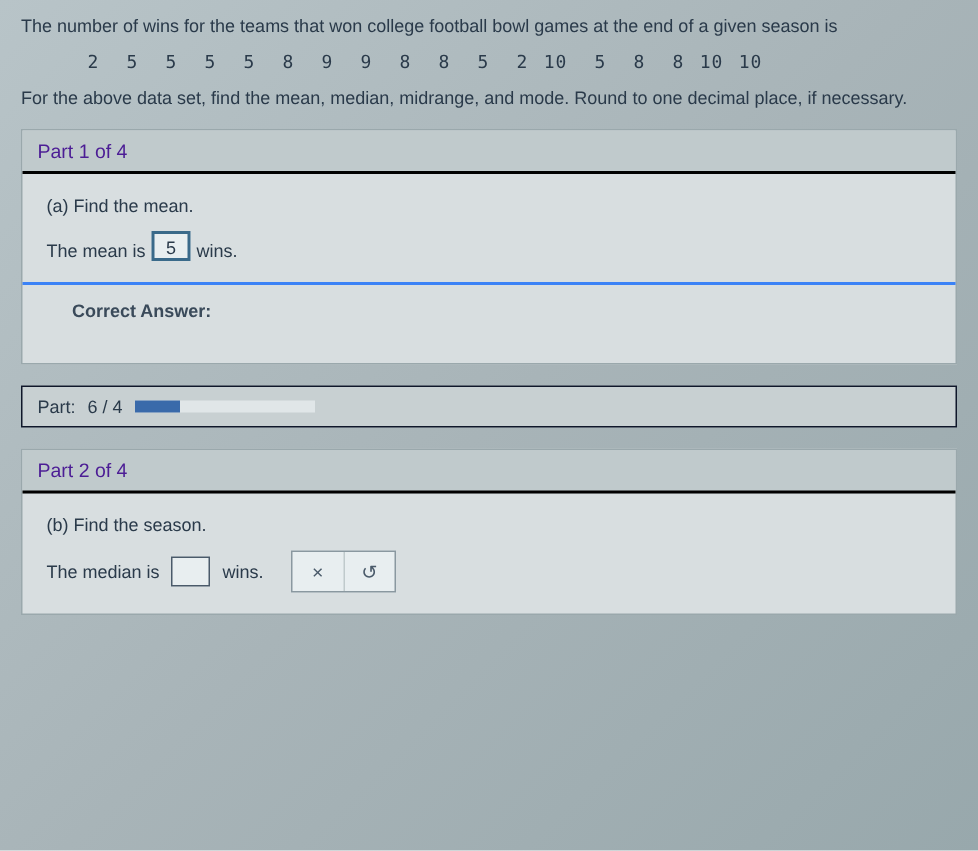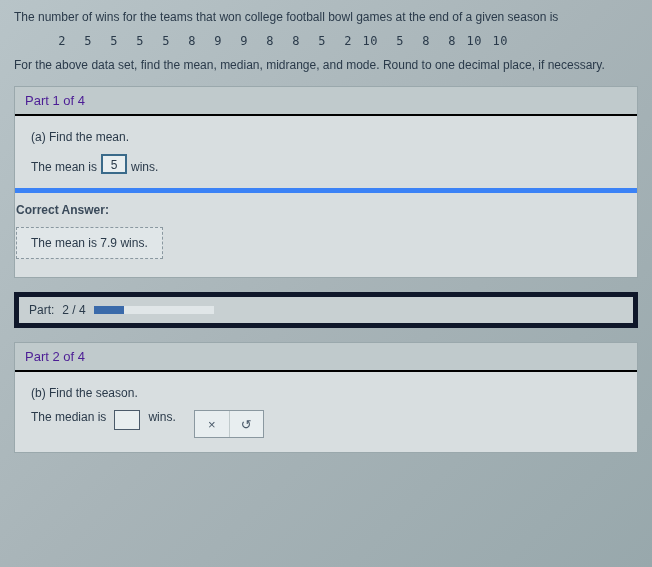--- a/index.html
+++ b/index.html
@@ -38,52 +38,52 @@
     width: 26px;
     height: 20px;
     border: 1px solid #4a5a6a;
     background: #e8eef0;
     text-align: center;
     line-height: 18px;
     font-size: 12px;
   }
   .answer-box.filled { border: 2px solid #3a6a8a; }
   .correct-block {
-    border-top: 5px solid #3b82f6;
-    padding: 10px 16px 18px 1px;
+    border-top: 2px solid #3b82f6;
+    padding: 10px 16px 18px 33px;
   }
   .correct-title { font-weight: bold; color: #3a4a5a; margin-bottom: 10px; }
   .correct-box {
     display: inline-block;
     border: 1px dashed #8a98a0;
     background: #e0e6e8;
     padding: 8px 14px;
     font-size: 12px;
   }
   .progress-bar-wrap {
     background: #c8d0d2;
-    border: 5px solid #0f172a;
+    border: 1px solid #0f172a;
     padding: 6px 10px;
     display: flex;
     align-items: center;
     gap: 8px;
     margin-bottom: 14px;
     font-size: 12px;
   }
   .pbar {
     width: 120px;
     height: 8px;
     background: #e0e6e8;
     position: relative;
   }
   .pfill {
     height: 100%;
     background: #3a6aaa;
   }
-  .tool-row { display: flex; gap: 8px; margin-top: 2px; }
+  .tool-row { display: flex; align-items: center; gap: 8px; margin-top: 2px; }
   .tool-btns {
     display: flex;
     border: 1px solid #8a98a0;
     background: #e8eef0;
     margin-left: 10px;
   }
   .tool-btn {
     width: 34px;
     height: 26px;
     display: flex;
@@ -111,27 +111,26 @@
   <div class="panel-body">
     <div class="qline">(a) Find the mean.</div>
     <div class="ansline">
       <span>The mean is</span>
       <span class="answer-box filled">5</span>
       <span>wins.</span>
     </div>
   </div>
   <div class="correct-block">
     <div class="correct-title">Correct Answer:</div>
-    <div class="correct-box">The mean is 7.9 wins.</div>
   </div>
 </div>
 
 <div class="progress-bar-wrap">
   <span>Part:</span>
-  <span>2 / 4</span>
+  <span>6 / 4</span>
   <div class="pbar">
     <div class="pfill" id="pfill" style="width: 25%;"></div>
   </div>
 </div>
 
 <div class="panel">
   <div class="panel-header">Part 2 of 4</div>
   <div class="panel-body">
     <div class="qline">(b) Find the season.</div>
     <div class="tool-row">

